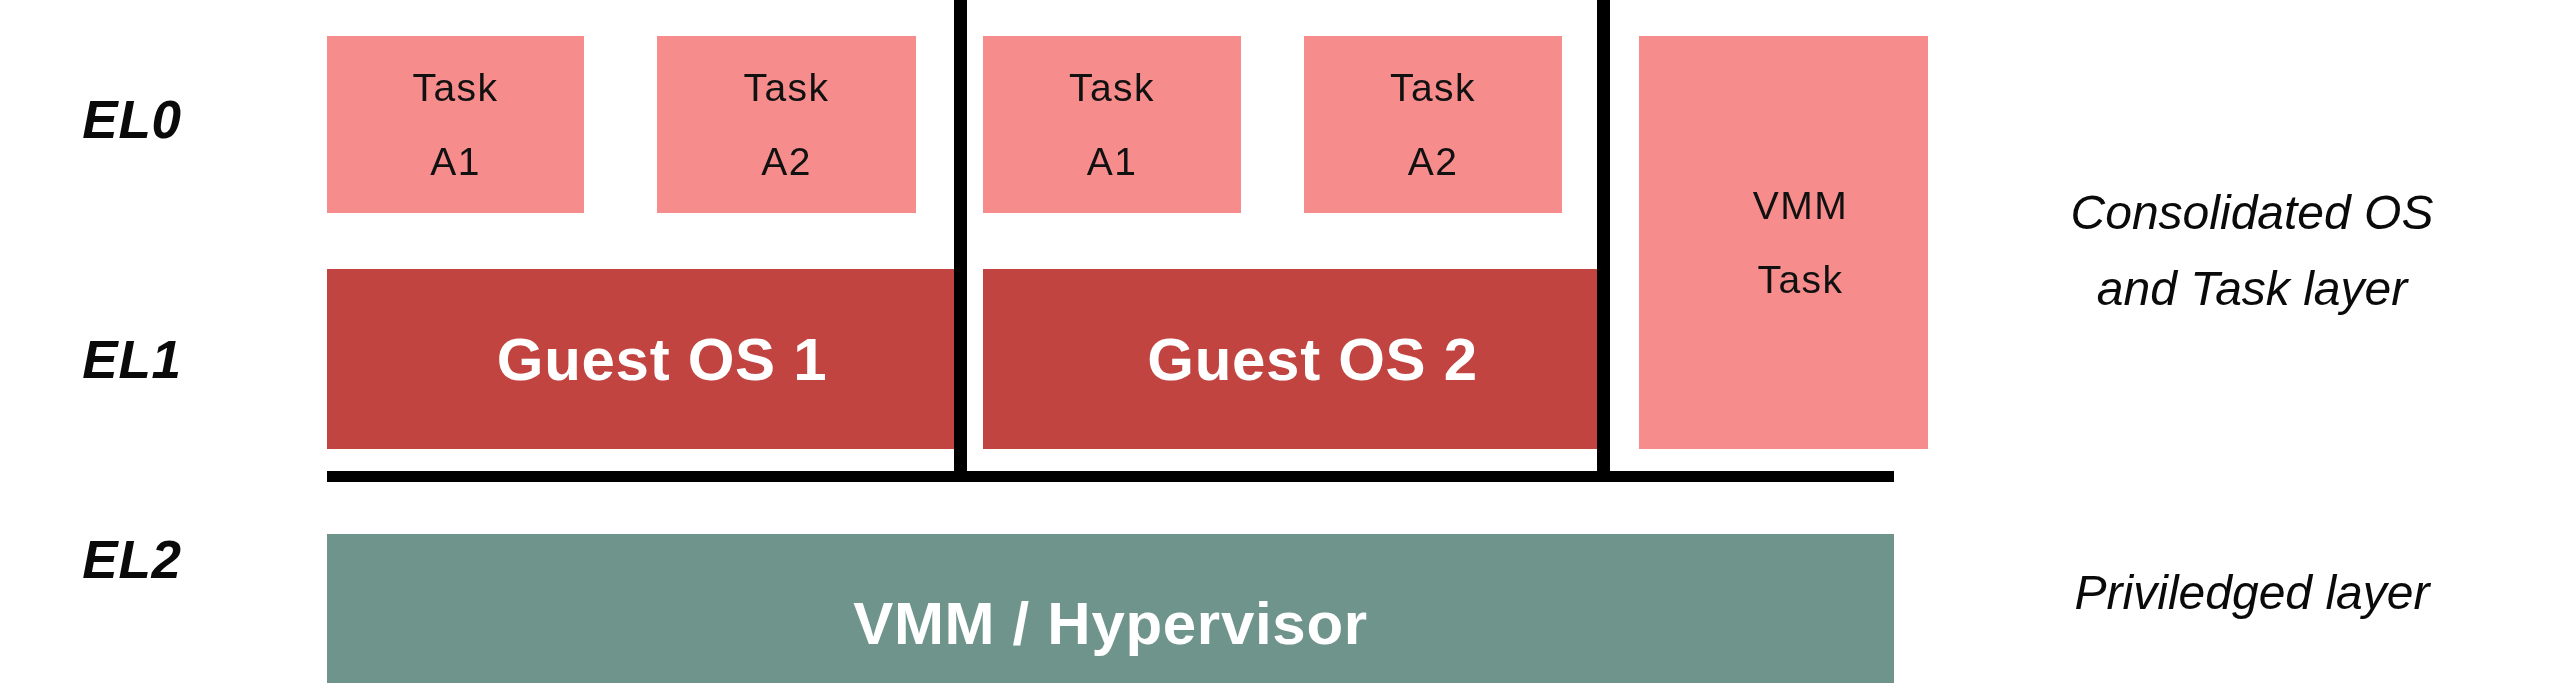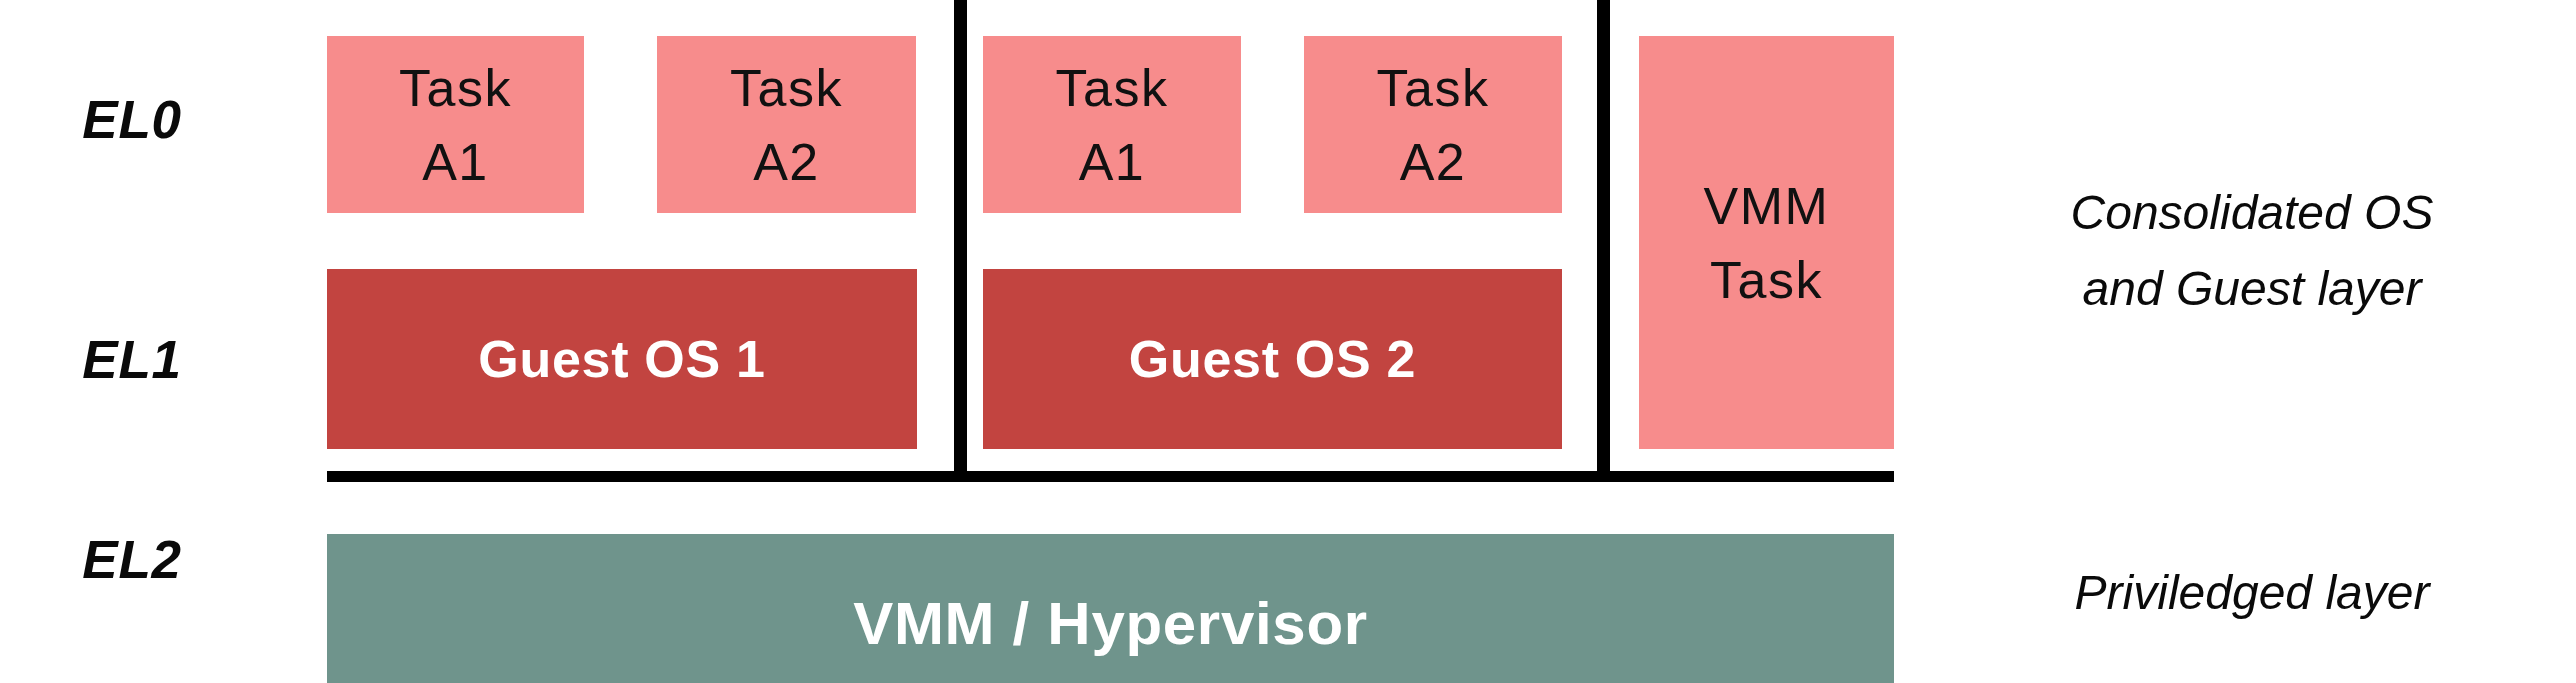--- a/index.html
+++ b/index.html
@@ -37,37 +37,38 @@
     flex-direction: column;
     align-items: center;
     justify-content: center;
     text-align: center;
   }
 
   
   .task-box {
     background: var(--task-box, #F78C8C);
     color: var(--task-text, #111);
-    font-size: 52px;
+    font-size: 39px;
     line-height: 74px;
     letter-spacing: 1.5px;
   }
   .task-a1-vm1 { left: 327px;  top: 36px; width: 257px; height: 177px; }
   .task-a2-vm1 { left: 657px;  top: 36px; width: 259px; height: 177px; }
   .task-a1-vm2 { left: 983px; top: 36px; width: 258px; height: 177px; }
   .task-a2-vm2 { left: 1304px; top: 36px; width: 258px; height: 177px; }
-  .vmm-task-box { left: 1639px; top: 36px; width: 255px; height: 413px; }
+  .vmm-task-box { left: 1639px; top: 36px; width: 255px; height: 413px; padding-left: 34px; }
 
   
   .guest-box {
     background: var(--guest-os-box, #C24440);
     color: var(--light-text, #fff);
     font-weight: bold;
-    font-size: 52px;
+    font-size: 60px;
     letter-spacing: 0.7px;
+    padding-left: 40px;
   }
   .guest1 { left: 327px;  top: 269px; width: 590px; height: 180px; }
   .guest2 { left: 983px; top: 269px; width: 579px; height: 180px; }
 
   
   .vm-divider {
     position: absolute;
     top: 0;
     width: 12.5px;
     height: 478px;
@@ -155,20 +156,20 @@
   <div class="vm-divider divider2"></div>
 
   <div class="layer-separator"></div>
 
   <div class="box hypervisor-box">
     <span>VMM / Hypervisor</span>
   </div>
 
   <div class="annotation consolidated">
     <span style="display:block">Consolidated OS</span>
-    <span style="display:block">and Guest layer</span>
+    <span style="display:block">and Task layer</span>
   </div>
   <div class="annotation privileged">
     <span>Priviledged layer</span>
   </div>
 
 </div>
 
 
 </body></html>

